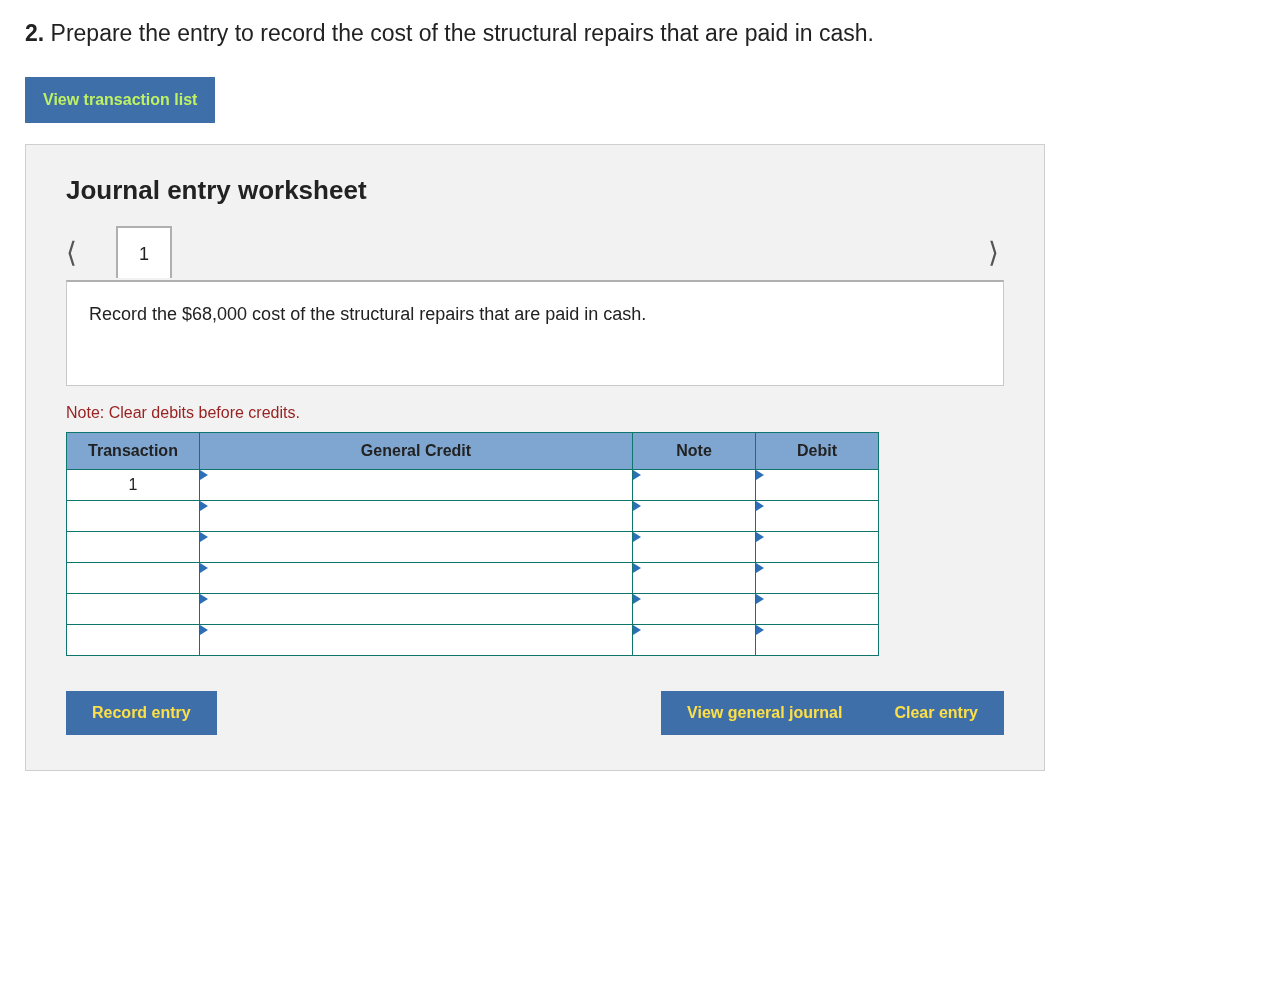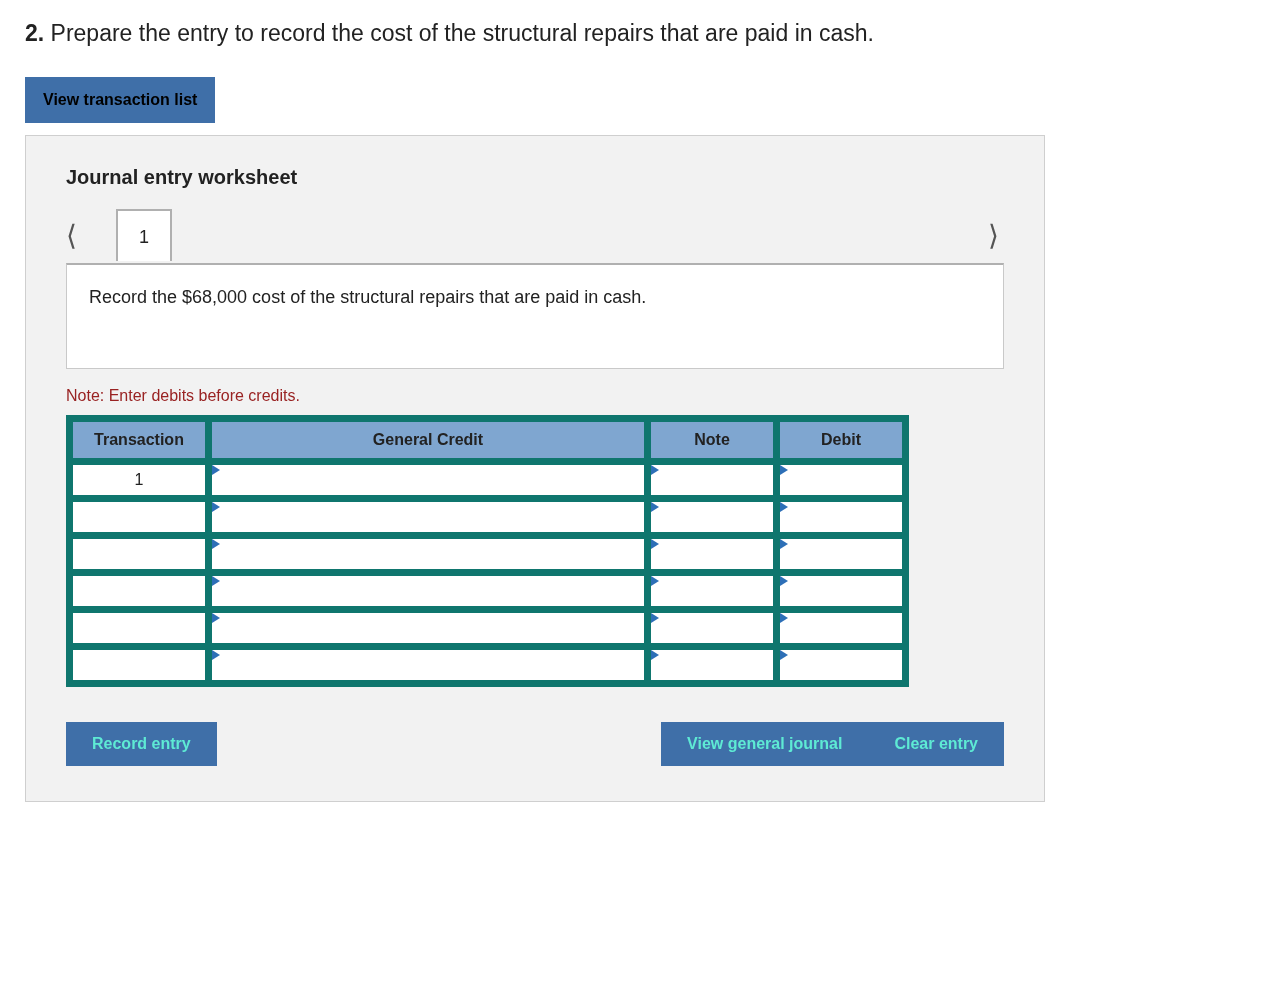--- a/index.html
+++ b/index.html
@@ -11,39 +11,39 @@
   }
   .problem-line {
     font-size: 23px;
     margin-bottom: 30px;
   }
   .problem-num {
     font-weight: 700;
   }
   .view-tx-btn {
     background: #3f6fa8;
-    color: #000000;
+    color: #bef264;
     font-weight: 700;
     font-size: 16px;
     padding: 14px 18px;
     border: none;
     cursor: pointer;
     display: inline-block;
-    margin-bottom: 4px;
+    margin-bottom: 13px;
   }
   .worksheet-box {
     border: 1px solid #cfcfcf;
     background: #f2f2f2;
     padding: 30px 40px 35px 40px;
     margin-top: 8px;
     width: 1020px;
     box-sizing: border-box;
   }
   .ws-title {
-    font-size: 20px;
+    font-size: 26px;
     font-weight: 700;
     margin: 0 0 20px 0;
     font-family: Verdana, Arial, sans-serif;
   }
   .tab-row {
     position: relative;
     height: 56px;
   }
   .nav-chev {
     font-size: 28px;
@@ -86,21 +86,21 @@
     color: #992222;
     font-family: Verdana, Arial, sans-serif;
     font-size: 16px;
     margin: 18px 0 10px 0;
   }
   table.journal {
     border-collapse: collapse;
     margin-top: 6px;
   }
   table.journal th, table.journal td {
-    border: 7px solid #0f766e;
+    border: 1px solid #0f766e;
     font-size: 16px;
     font-family: Arial, sans-serif;
   }
   table.journal th {
     background: #7fa6d0;
     font-weight: 700;
     height: 34px;
   }
   .col-tx { width: 130px; }
   .col-gj { width: 430px; }
@@ -122,21 +122,21 @@
     border-width: 5px 0 5px 8px;
     border-color: transparent transparent transparent #2d6fb7;
   }
   .btn-row {
     margin-top: 35px;
     display: flex;
     align-items: center;
   }
   .action-btn {
     background: #3f6fa8;
-    color: #5eead4;
+    color: #fde047;
     font-weight: 700;
     font-size: 16px;
     padding: 13px 26px;
     border: none;
     cursor: pointer;
   }
   .btn-record { margin-right: 70px; }
   .btn-clear  { }
   .btn-view   { margin-left: auto; }
 </style>
@@ -156,21 +156,21 @@
   <div class="ws-title">Journal entry worksheet</div>
 
   <div class="tab-row">
     <span class="nav-chev nav-left">⟨</span>
     <div class="tab-box">1</div>
     <span class="nav-chev nav-right">⟩</span>
   </div>
 
   <div class="instruction-panel">Record the $68,000 cost of the structural repairs that are paid in cash.</div>
 
-  <div class="note-line">Note: Enter debits before credits.</div>
+  <div class="note-line">Note: Clear debits before credits.</div>
 
   <table class="journal">
     <thead>
       <tr>
         <th class="col-tx">Transaction</th>
         <th class="col-gj">General Credit</th>
         <th class="col-d">Note</th>
         <th class="col-c">Debit</th>
       </tr>
     </thead>

